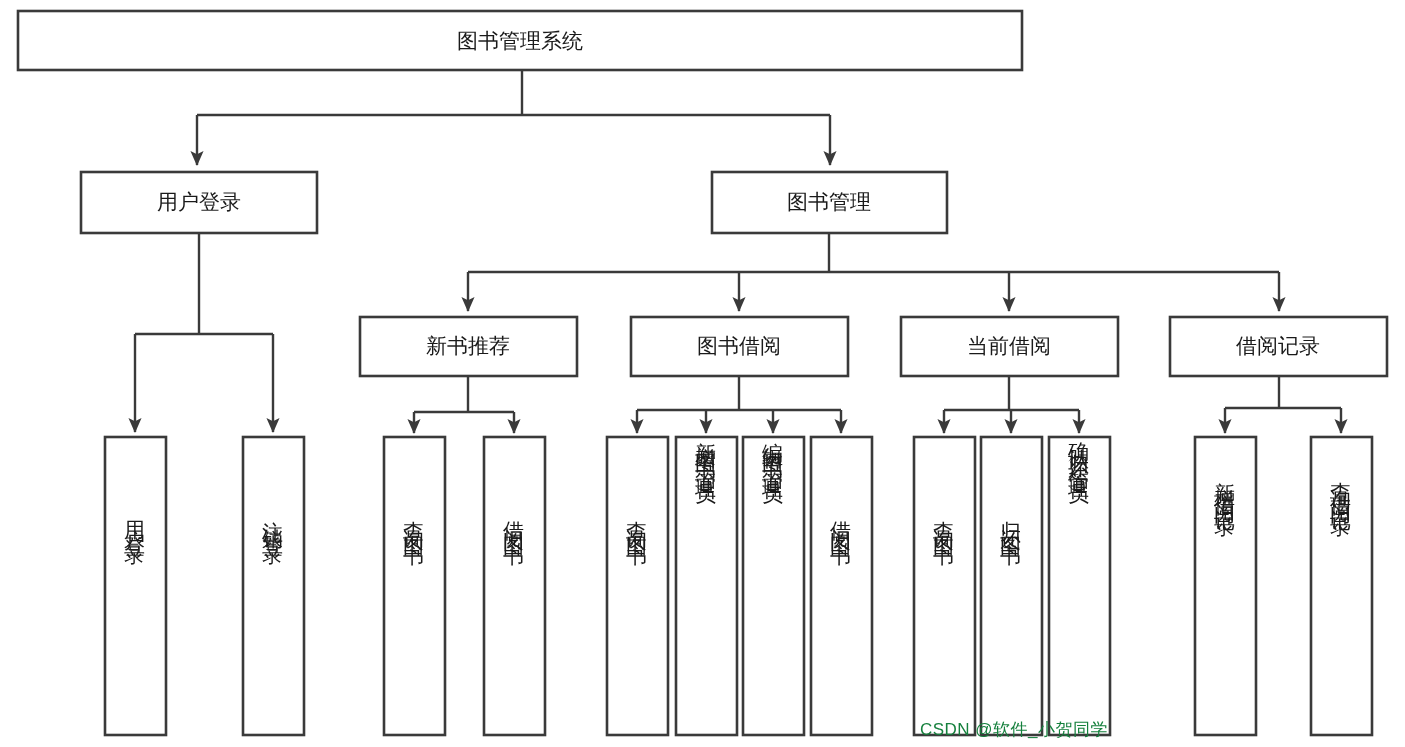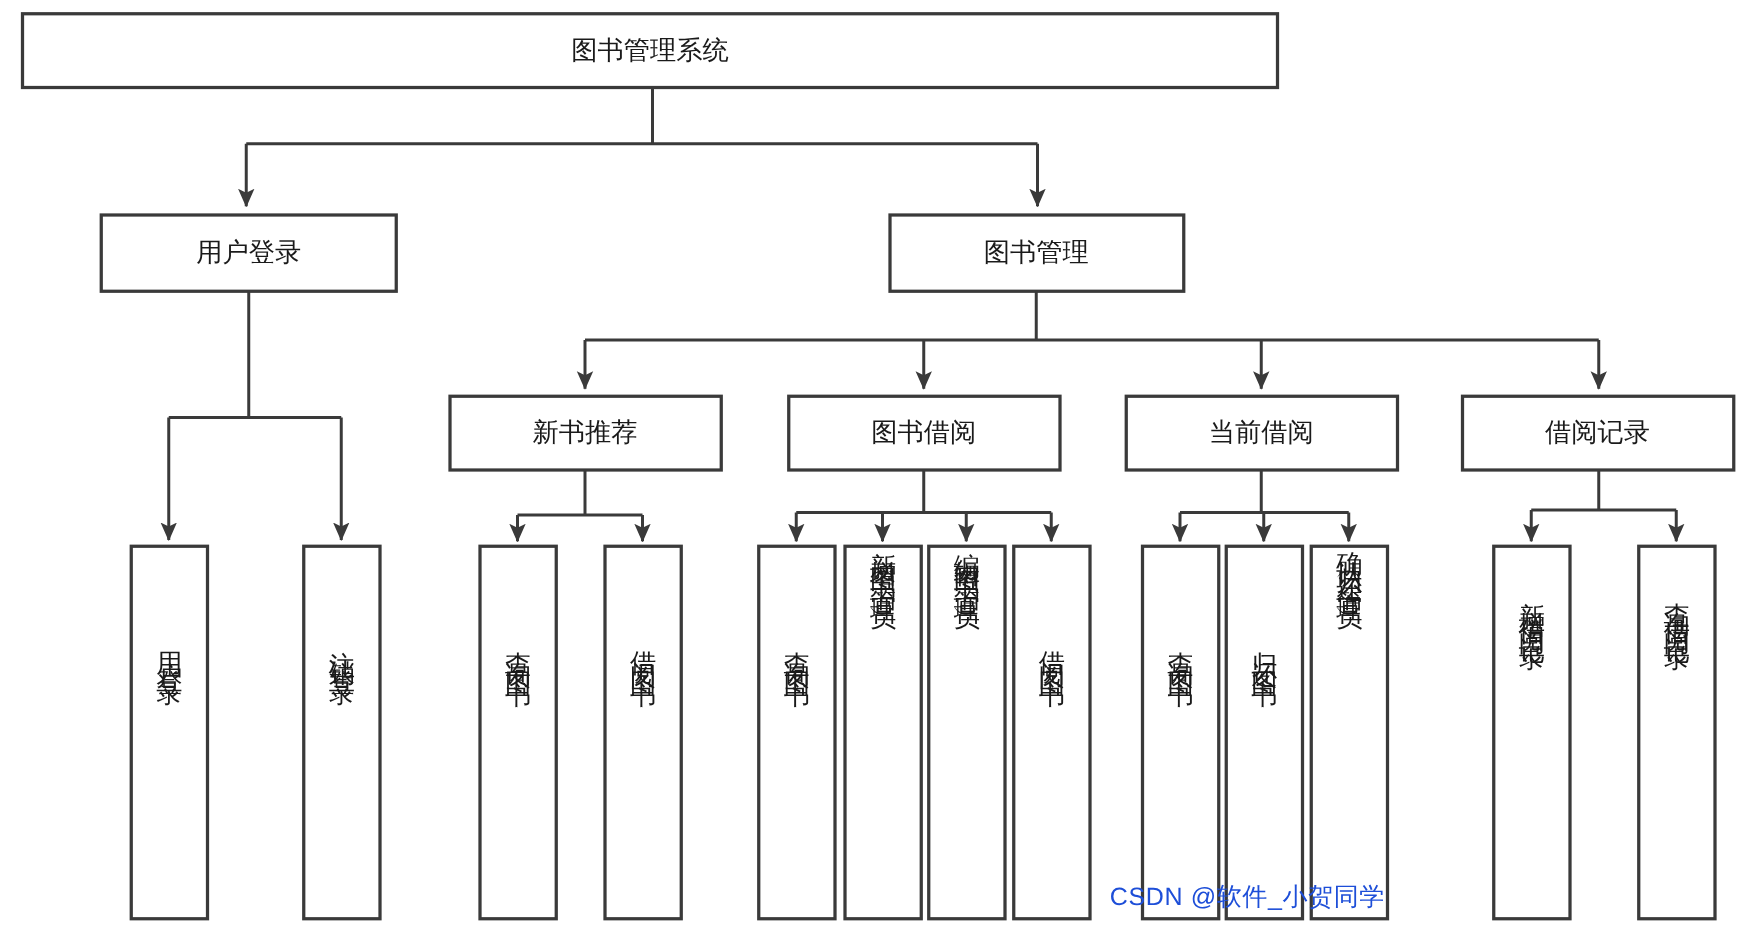--- a/index.html
+++ b/index.html
@@ -51,23 +51,23 @@
   }
   .node-label-vert {
     fill: #1a1a1a;
     font-family: "Liberation Sans", "DejaVu Sans", sans-serif;
     font-size: 21px;
     text-anchor: middle;
   }
   .watermark {
     position: absolute;
     right: 8px;
-    bottom: 16px;
-    color: #1d4ed8;
-    font-size: 20px;
+    bottom: 6px;
+    color: #15803d;
+    font-size: 17px;
     font-family: "Liberation Sans", "DejaVu Sans", sans-serif;
     letter-spacing: 0.5px;
     white-space: nowrap;
     pointer-events: none;
   }
 </style>
 </head>
 <body>
 
 <div id="diagram-root">

